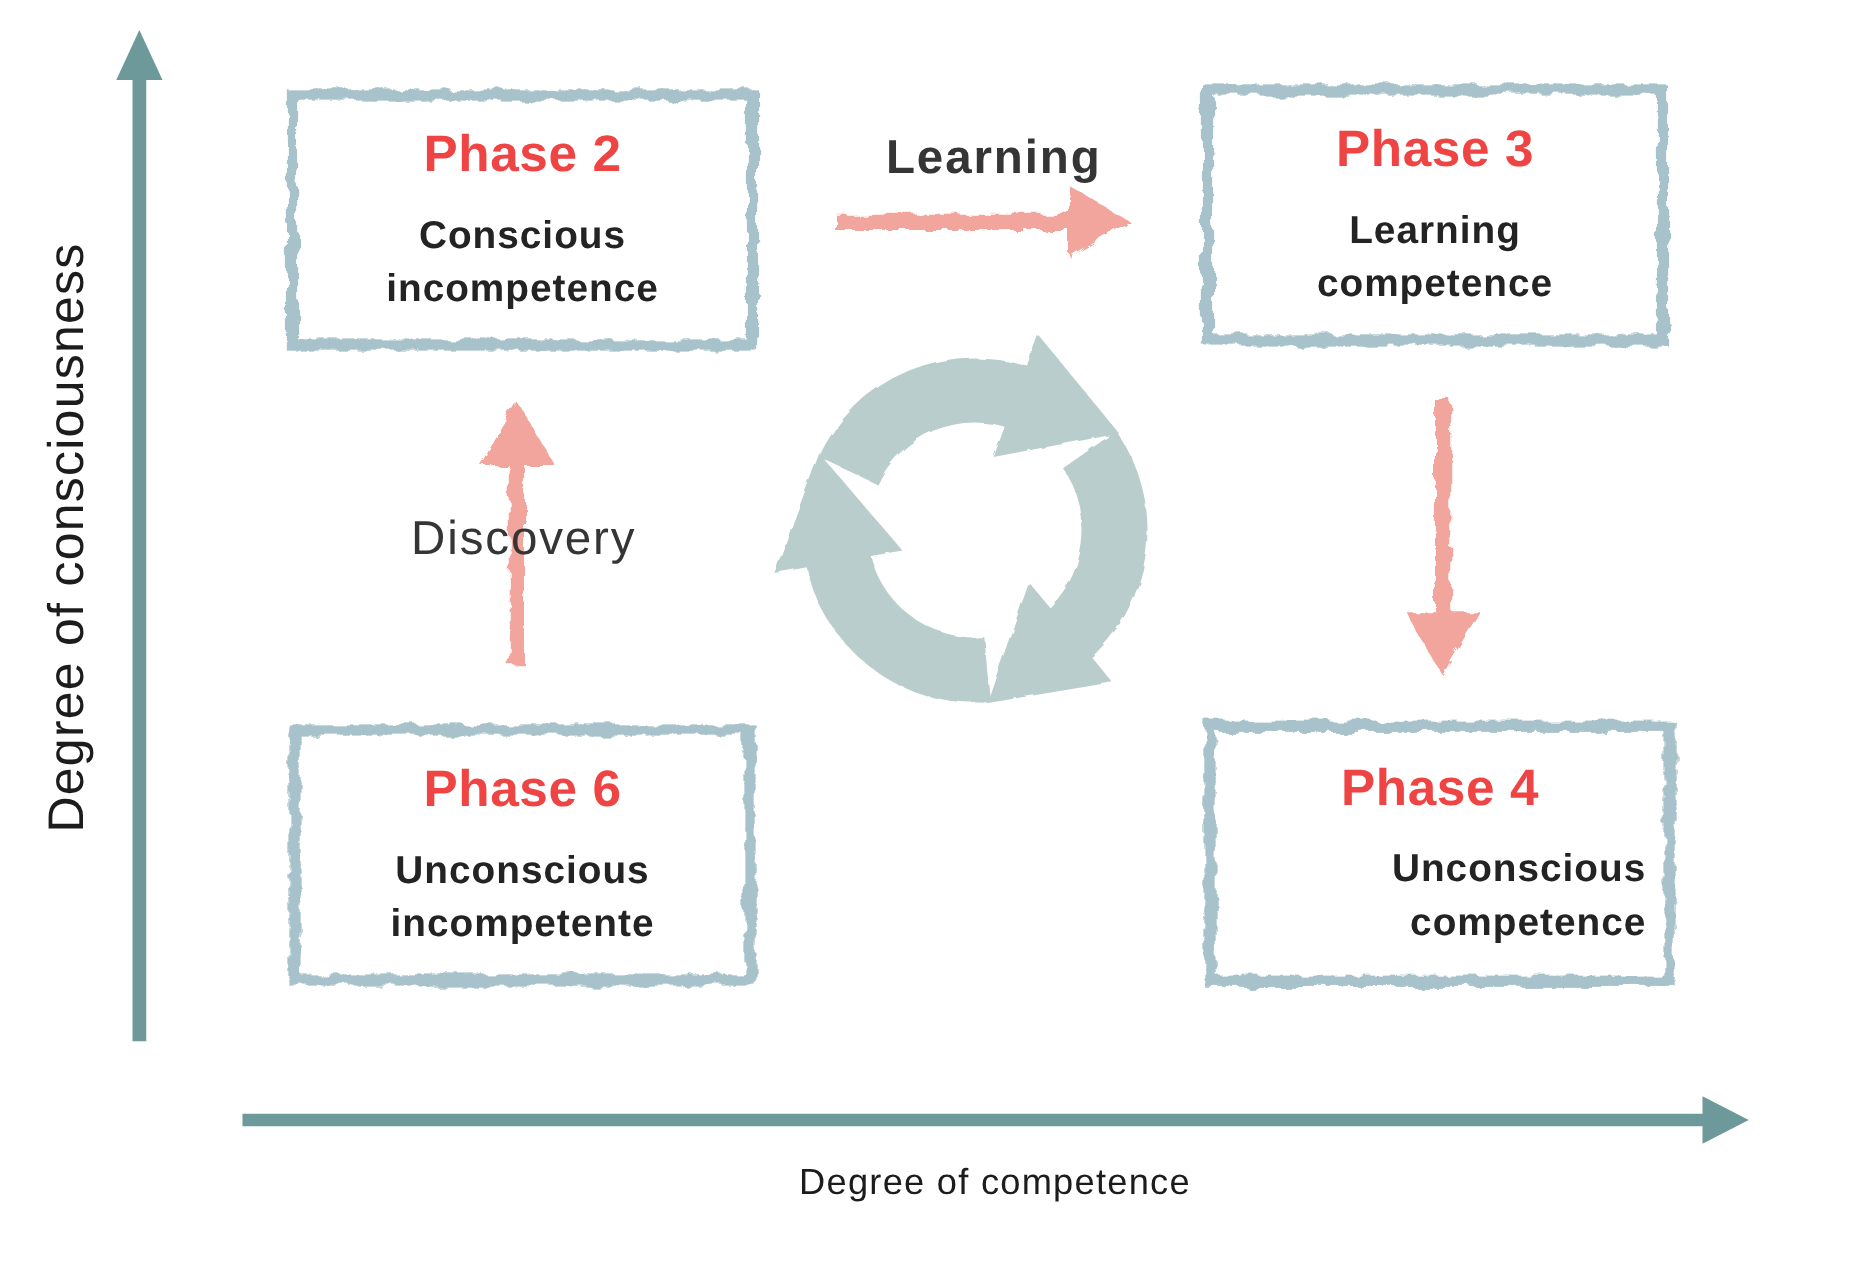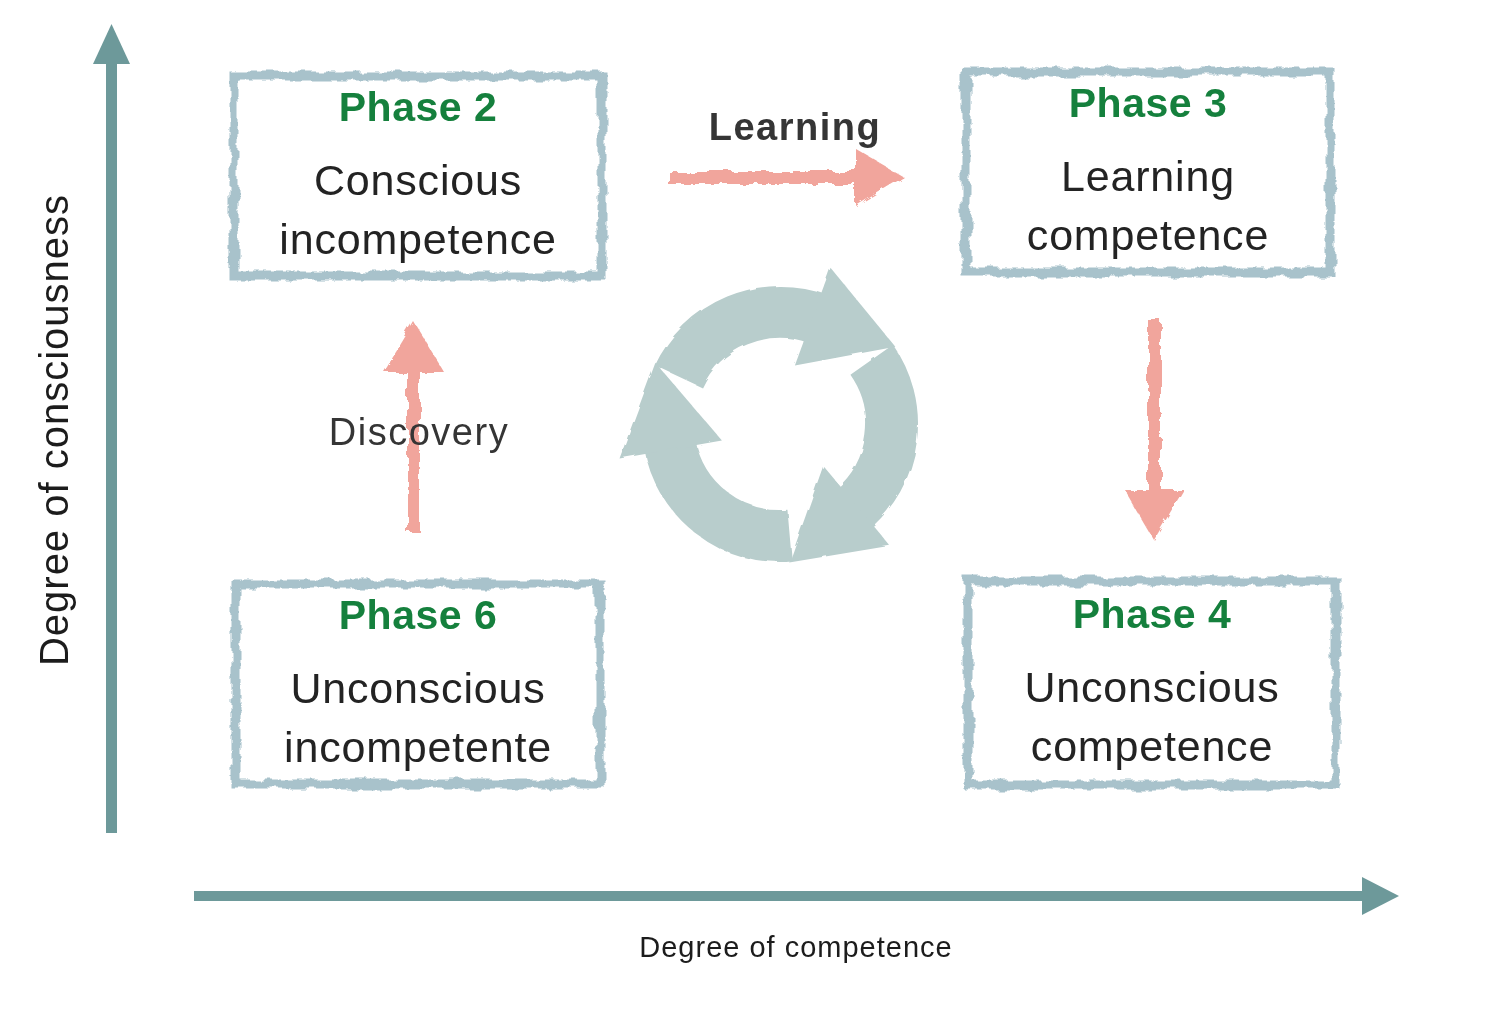--- a/index.html
+++ b/index.html
@@ -17,27 +17,27 @@
     position: absolute;
     display: flex;
     flex-direction: column;
     align-items: center;
     justify-content: center;
     text-align: center;
   }
   .phase-title {
     font-size: 41px;
     font-weight: 700;
-    color: #15803d;
+    color: #ef4444;
     letter-spacing: 0.5px;
     margin-bottom: 20px;
   }
   .phase-subtitle {
-    font-size: 43px;
-    font-weight: 400;
+    font-size: 31px;
+    font-weight: 700;
     color: #232323;
     line-height: 1.36;
     letter-spacing: 0.8px;
     max-width: 330px;
   }
   .arrow-label {
     position: absolute;
     transform: translate(-50%, -50%);
     font-size: 38px;
     font-weight: 400;
@@ -137,21 +137,21 @@
   <div class="phase-box" style="left:966px; top:72px; width:364px; height:200px;">
     <div class="phase-title">Phase 3</div>
     <div class="phase-subtitle">Learning competence</div>
   </div>
 
   <div class="phase-box" style="left:236px; top:584px; width:364px; height:200px;">
     <div class="phase-title">Phase 6</div>
     <div class="phase-subtitle">Unconscious incompetente</div>
   </div>
 
-  <div class="phase-box" style="left:968px; top:581px; width:368px; height:204px;">
+  <div class="phase-box" style="left:968px; top:581px; width:368px; height:204px;text-align:right;">
     <div class="phase-title">Phase 4</div>
     <div class="phase-subtitle">Unconscious competence</div>
   </div>
 
   <div class="arrow-label" style="left:419px; top:432px;">Discovery</div>
   <div class="arrow-label" style="left:795px; top:127px;font-weight:bold;">Learning</div>
 
 </div>
 
 </body></html>

